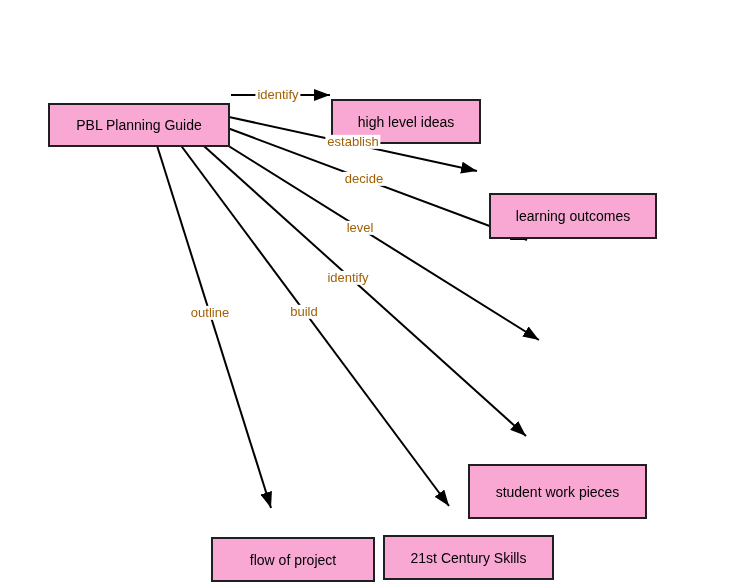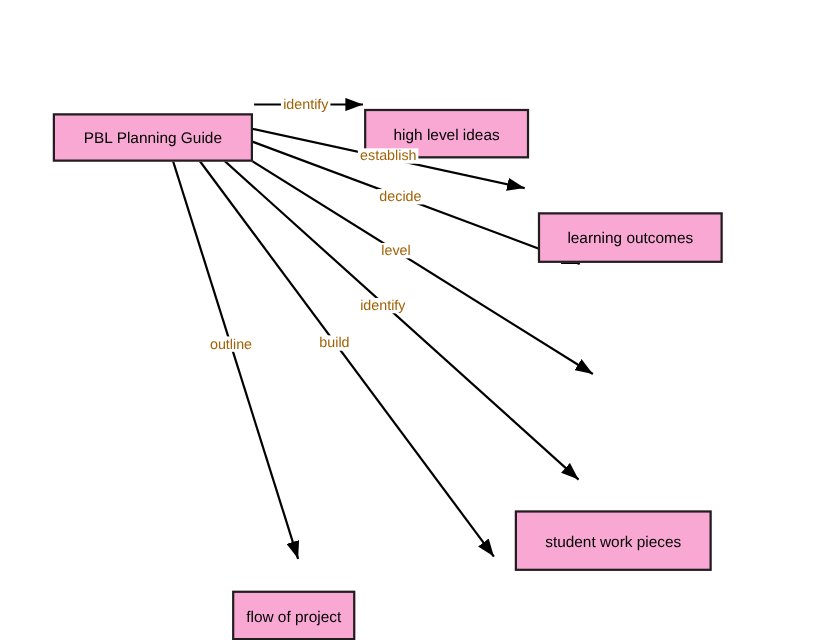--- a/index.html
+++ b/index.html
@@ -65,22 +65,23 @@
   <div class="node" style="left:48px;  top:76px;  width:182px; height:44px">PBL Planning Guide</div>
 
   <div class="node" style="left:331px; top:72px;  width:150px; height:45px">high level ideas</div>
 
   <div class="node" style="left:489px; top:166px; width:168px; height:46px">learning outcomes</div>
 
 
 
   <div class="node" style="left:468px; top:437px; width:179px; height:55px">student work pieces</div>
 
+  <div class="node" style="left:383px; top:508px; width:171px; height:45px">21st Century Skills</div>
 
-  <div class="node" style="left:211px; top:510px; width:112px; height:45px">flow of project</div>
+  <div class="node" style="left:211px; top:510px; width:164px; height:45px">flow of project</div>
 
   <span class="edge-label" style="left:278px; top:95px">identify</span>
 
   <span class="edge-label" style="left:353px; top:142px">establish</span>
 
   <span class="edge-label" style="left:364px; top:179px">decide</span>
 
   <span class="edge-label" style="left:360px; top:228px">level</span>
 
   <span class="edge-label" style="left:348px; top:278px">identify</span>

